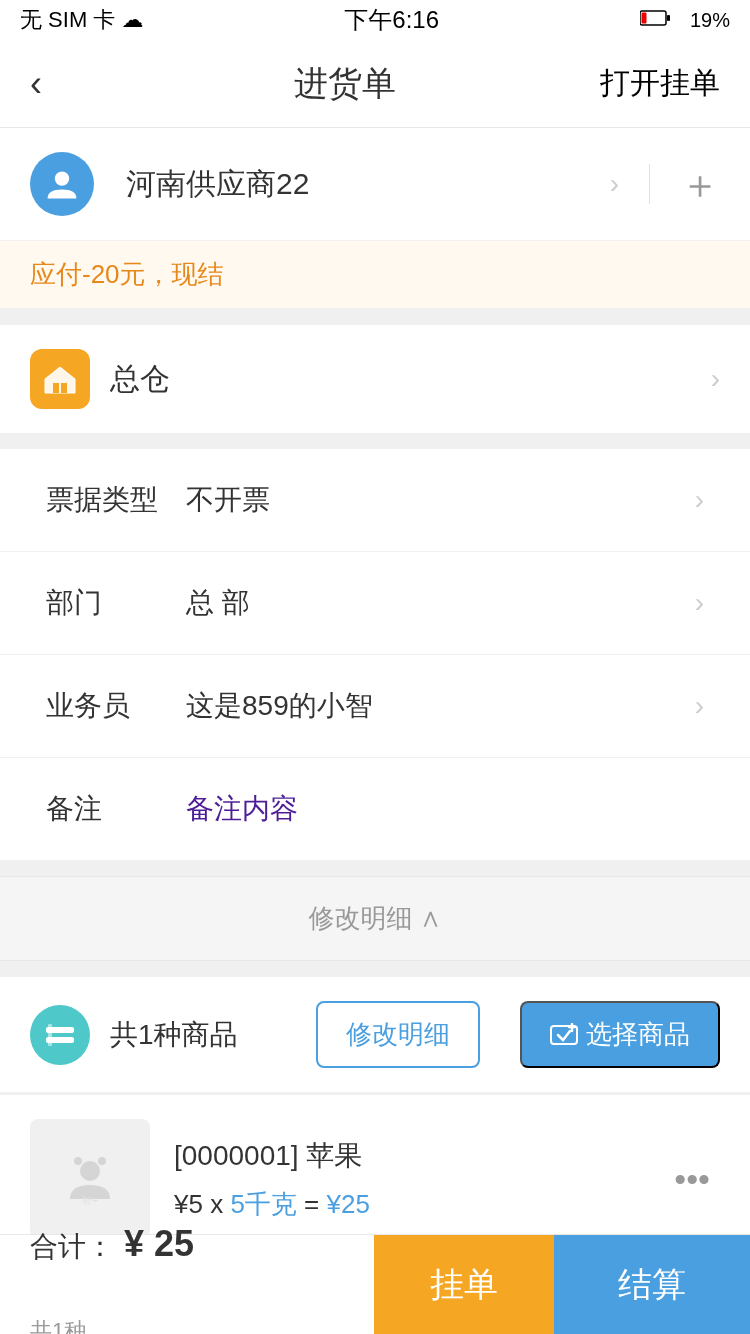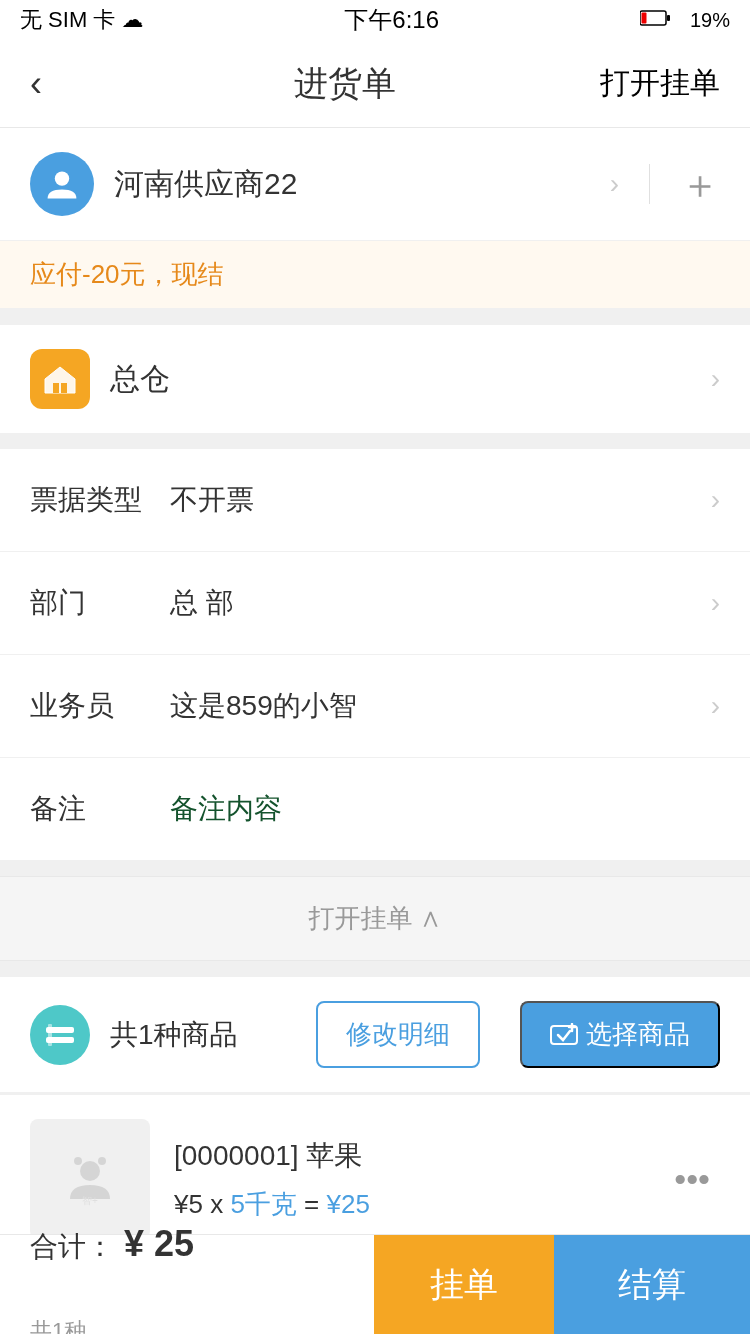--- a/index.html
+++ b/index.html
@@ -65,20 +65,21 @@
       margin-bottom: 16px;
     }
 
     
     .supplier-row {
       display: flex;
       align-items: center;
       padding: 24px 30px;
       background: #fff;
       border-bottom: 1px solid #f0f0f0;
+      gap: 12px;
     }
     .supplier-avatar {
       width: 64px;
       height: 64px;
       border-radius: 50%;
       background: #4a9fe0;
       display: flex;
       align-items: center;
       justify-content: center;
       margin-right: 20px;
@@ -132,39 +133,39 @@
     }
 
     
     .form-card {
       background: #fff;
       margin-bottom: 16px;
     }
     .form-row {
       display: flex;
       align-items: center;
-      padding: 32px 30px;
+      padding: 32px 46px;
       border-bottom: 1px solid #f0f0f0;
       min-height: 96px;
     }
     .form-row:last-child { border-bottom: none; }
     .form-label {
       font-size: 28px;
       color: #333;
       width: 120px;
       flex-shrink: 0;
     }
     .form-value {
       flex: 1;
       font-size: 28px;
       color: #333;
       padding-left: 20px;
     }
     .form-placeholder {
-      color: #14532d;
+      color: #4c1d95;
     }
 
     
     .collapse-row {
       background: #f5f5f5;
       padding: 24px 30px;
       text-align: center;
       font-size: 26px;
       color: #999;
       border-top: 1px solid #e8e8e8;
@@ -386,21 +387,21 @@
       <div class="form-label">业务员</div>
       <div class="form-value">这是859的小智</div>
       <span class="chevron">›</span>
     </div>
     <div class="form-row">
       <div class="form-label">备注</div>
       <div class="form-value form-placeholder">备注内容</div>
     </div>
   </div>
 
-  <div class="collapse-row">打开挂单 ∧</div>
+  <div class="collapse-row">修改明细 ∧</div>
 
   <div style="background:#f0f0f0; height:16px;"></div>
   <div class="products-header">
     <div class="products-icon">
       <svg width="36" height="36" viewBox="0 0 36 36" fill="#fff">
         <rect x="4" y="10" width="28" height="6" rx="2" fill="#fff"></rect>
         <rect x="4" y="20" width="28" height="6" rx="2" fill="#fff"></rect>
         <rect x="6" y="7" width="4" height="22" rx="1" fill="rgba(255,255,255,0.5)"></rect>
       </svg>
     </div>

